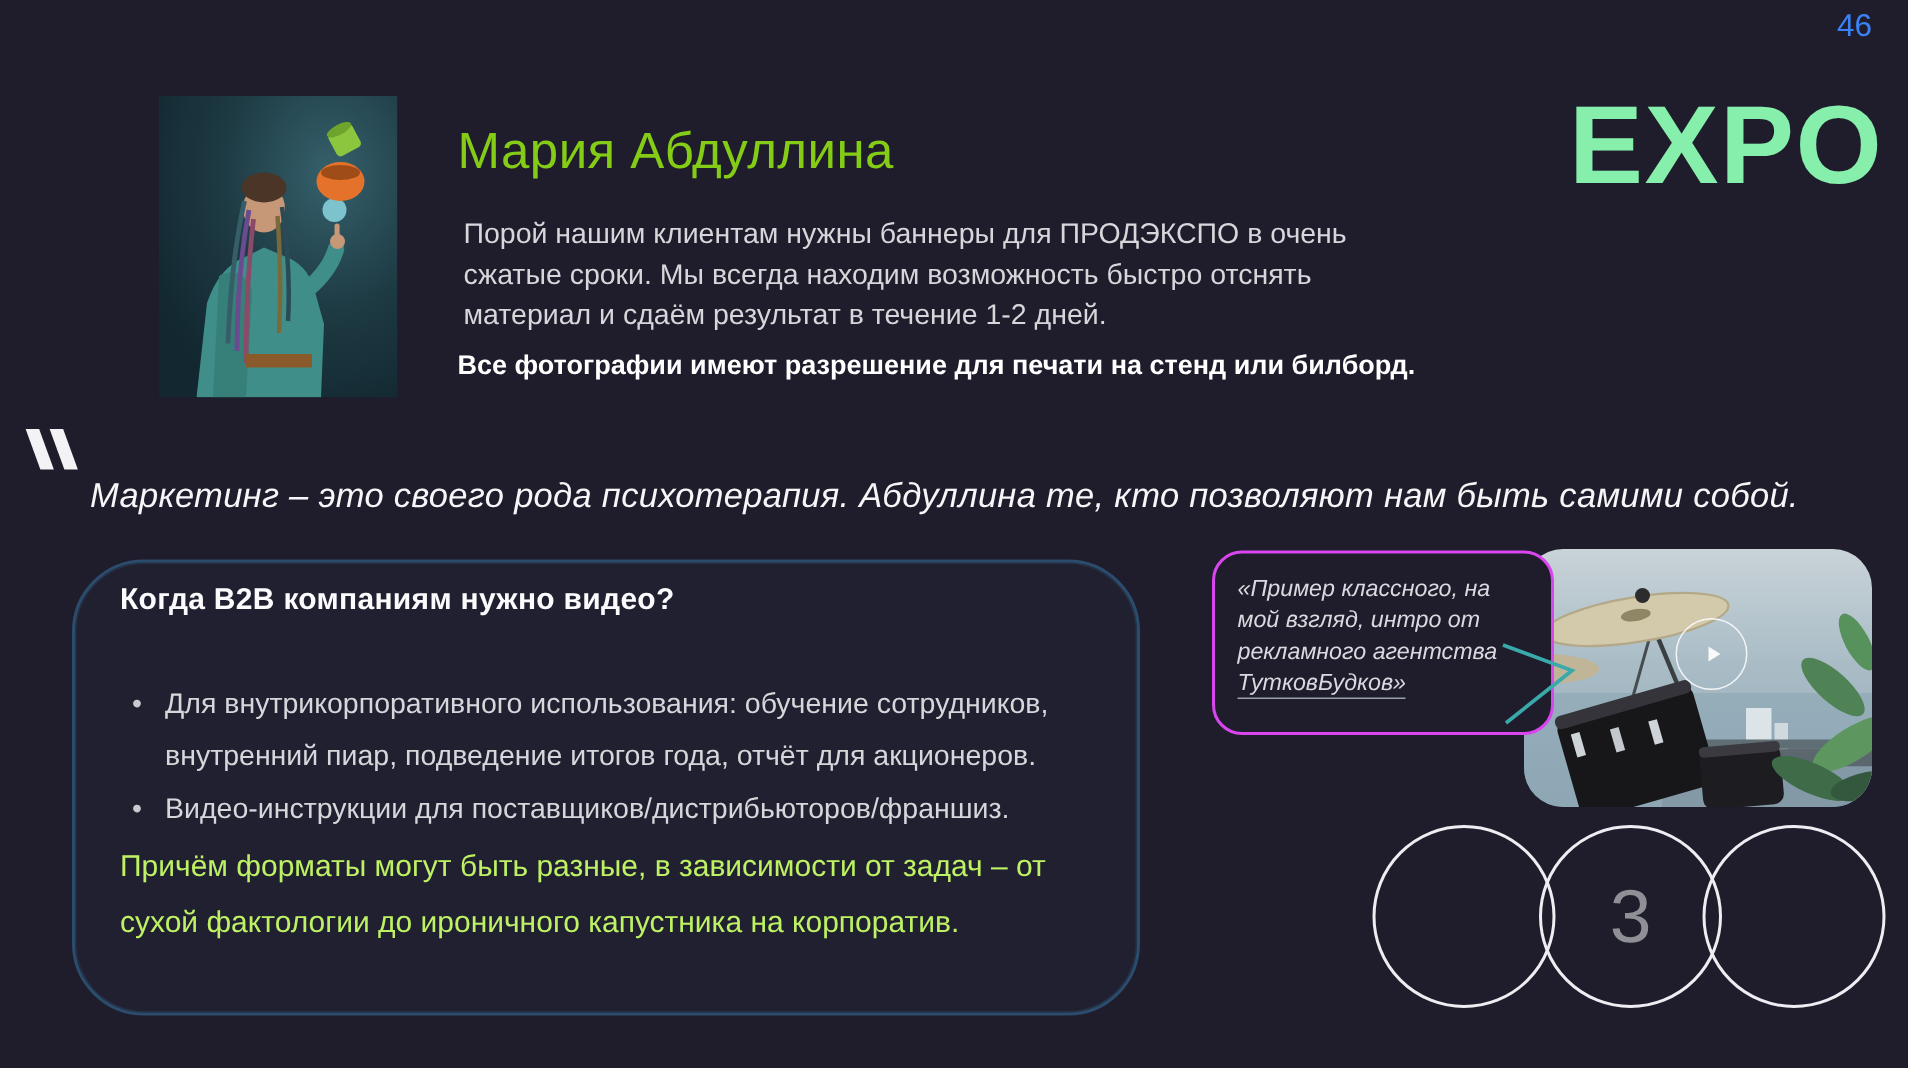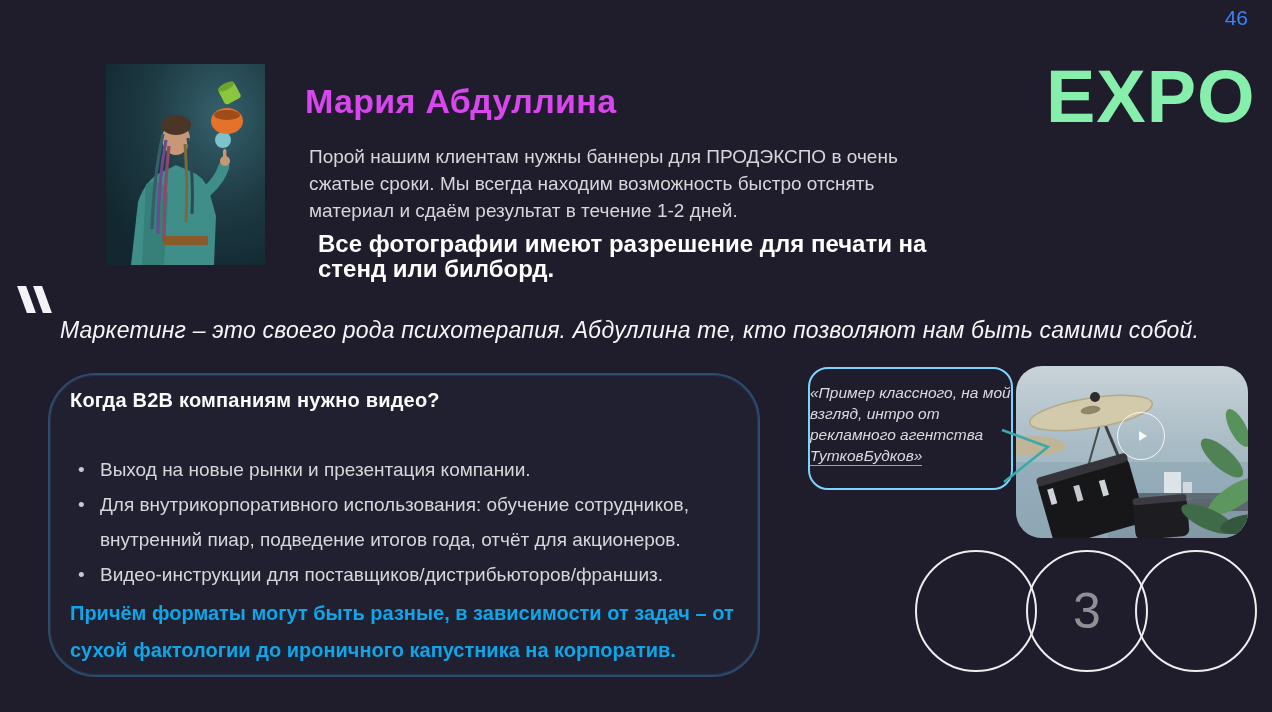--- a/index.html
+++ b/index.html
@@ -7,45 +7,45 @@
     position:relative;width:1272px;height:712px;overflow:hidden;
     background:#1f1d2b;
     font-family:"Liberation Sans",sans-serif;color:#fff;
   }
   
   .page-num{position:absolute;top:6px;right:24px;font-size:21px;color:#3b82f6;}
   .expo{position:absolute;top:60px;left:1046px;font-size:74px;line-height:1;
         color:#86efac;letter-spacing:1px;font-weight:bold;}
   
   .photo{position:absolute;left:106px;top:64px;width:159px;height:201px;overflow:hidden;}
-  .profile-name{position:absolute;left:305px;top:82px;font-size:34px;font-weight:bold;
-                letter-spacing:.3px;margin:0;color:#d946ef;}
+  .profile-name{position:absolute;left:305px;top:82px;font-size:34px;font-weight:normal;
+                letter-spacing:.3px;margin:0;color:#84cc16;}
   .profile-desc{position:absolute;left:305px;top:139px;width:648px;margin:4px;
                 font-size:19px;line-height:27px;color:#d6d7db;}
-  .profile-highlight{position:absolute;left:318px;top:231px;width:680px;margin:0;
-                font-size:24px;line-height:25px;font-weight:bold;color:#ffffff;}
+  .profile-highlight{position:absolute;left:305px;top:231px;width:680px;margin:0;
+                font-size:18px;line-height:25px;font-weight:bold;color:#ffffff;}
   
   .quote-icon{position:absolute;left:22px;top:286px;display:flex;gap:7px;}
   .quote-bar{width:9px;height:27px;background:#f3f3f6;transform:skewX(20deg);}
   .main-quote{position:absolute;left:60px;top:317px;width:1190px;margin:0;
               font-size:23px;font-style:italic;color:#f6f6f8;letter-spacing:.2px;}
   
   .video-box{position:absolute;left:48px;top:373px;width:712px;height:304px;
              box-sizing:border-box;border:2px solid #2c4c6d;border-radius:48px;
              background:rgba(64,96,160,0.05);
              box-shadow:inset 0 0 0 1px rgba(70,130,170,0.18);
-             padding:14px 20px;}
+             padding:14px 30px;}
   .box-heading{margin:0 0 40px 0;font-size:20px;font-weight:bold;color:#fbfbfd;letter-spacing:.2px;}
   .box-bullets{list-style:none;margin:0;padding:0;font-size:19px;line-height:35px;color:#d6d7db;}
   .box-bullets li{position:relative;padding-left:30px;}
   .box-bullets li::before{content:"•";position:absolute;left:8px;color:#c9cad0;}
-  .box-conclusion{margin:3px 0 0 0;font-size:20px;line-height:37px;font-weight:bold;color:#0ea5e9;}
+  .box-conclusion{margin:3px 0 0 0;font-size:20px;line-height:37px;font-weight:normal;color:#bef264;}
   
-  .bubble{position:absolute;left:808px;top:367px;width:205px;height:123px;box-sizing:border-box;
-          border:2px solid #7dd3fc;border-radius:20px;padding:13px 0;z-index:3;background:#1f1d2b;}
+  .bubble{position:absolute;left:808px;top:367px;width:228px;height:123px;box-sizing:border-box;
+          border:2px solid #d946ef;border-radius:20px;padding:13px 15px;z-index:3;background:#1f1d2b;}
   .bubble p{margin:0;font-size:15.5px;line-height:21px;font-style:italic;color:#d9dadf;}
   .bubble-link{border-bottom:1px solid #9aa0a8;padding-bottom:1px;cursor:pointer;}
   .bubble-tail{position:absolute;left:1000px;top:424px;z-index:4;}
   
   .video-thumb{position:absolute;left:1016px;top:366px;width:232px;height:172px;
                border-radius:26px;overflow:hidden;z-index:1;}
   .play-btn{position:absolute;left:101px;top:46px;width:46px;height:46px;border-radius:50%;
             border:1.5px solid rgba(255,255,255,.85);display:flex;align-items:center;justify-content:center;
             cursor:pointer;}
   .play-tri{width:0;height:0;border-left:8px solid rgba(255,255,255,.9);
@@ -110,21 +110,20 @@
 
   <div class="quote-icon">
     <div class="quote-bar"></div>
     <div class="quote-bar"></div>
   </div>
   <p class="main-quote">Маркетинг – это своего рода психотерапия. Абдуллина те, кто позволяют нам быть самими собой.</p>
 
   <div class="video-box">
     <h2 class="box-heading">Когда B2B компаниям нужно видео?</h2>
     <ul class="box-bullets">
-      <li>Выход на новые рынки и презентация компании.</li>
       <li>Для внутрикорпоративного использования: обучение сотрудников, внутренний пиар, подведение итогов года, отчёт для акционеров.</li>
       <li>Видео-инструкции для поставщиков/дистрибьюторов/франшиз.</li>
     </ul>
     <p class="box-conclusion">Причём форматы могут быть разные, в зависимости от задач – от сухой фактологии до ироничного капустника на корпоратив.</p>
   </div>
 
   <div class="video-thumb">
     <svg width="232" height="172" viewBox="0 0 232 172">
       <defs>
         <linearGradient id="sea" x1="0" y1="0" x2="0" y2="1">

